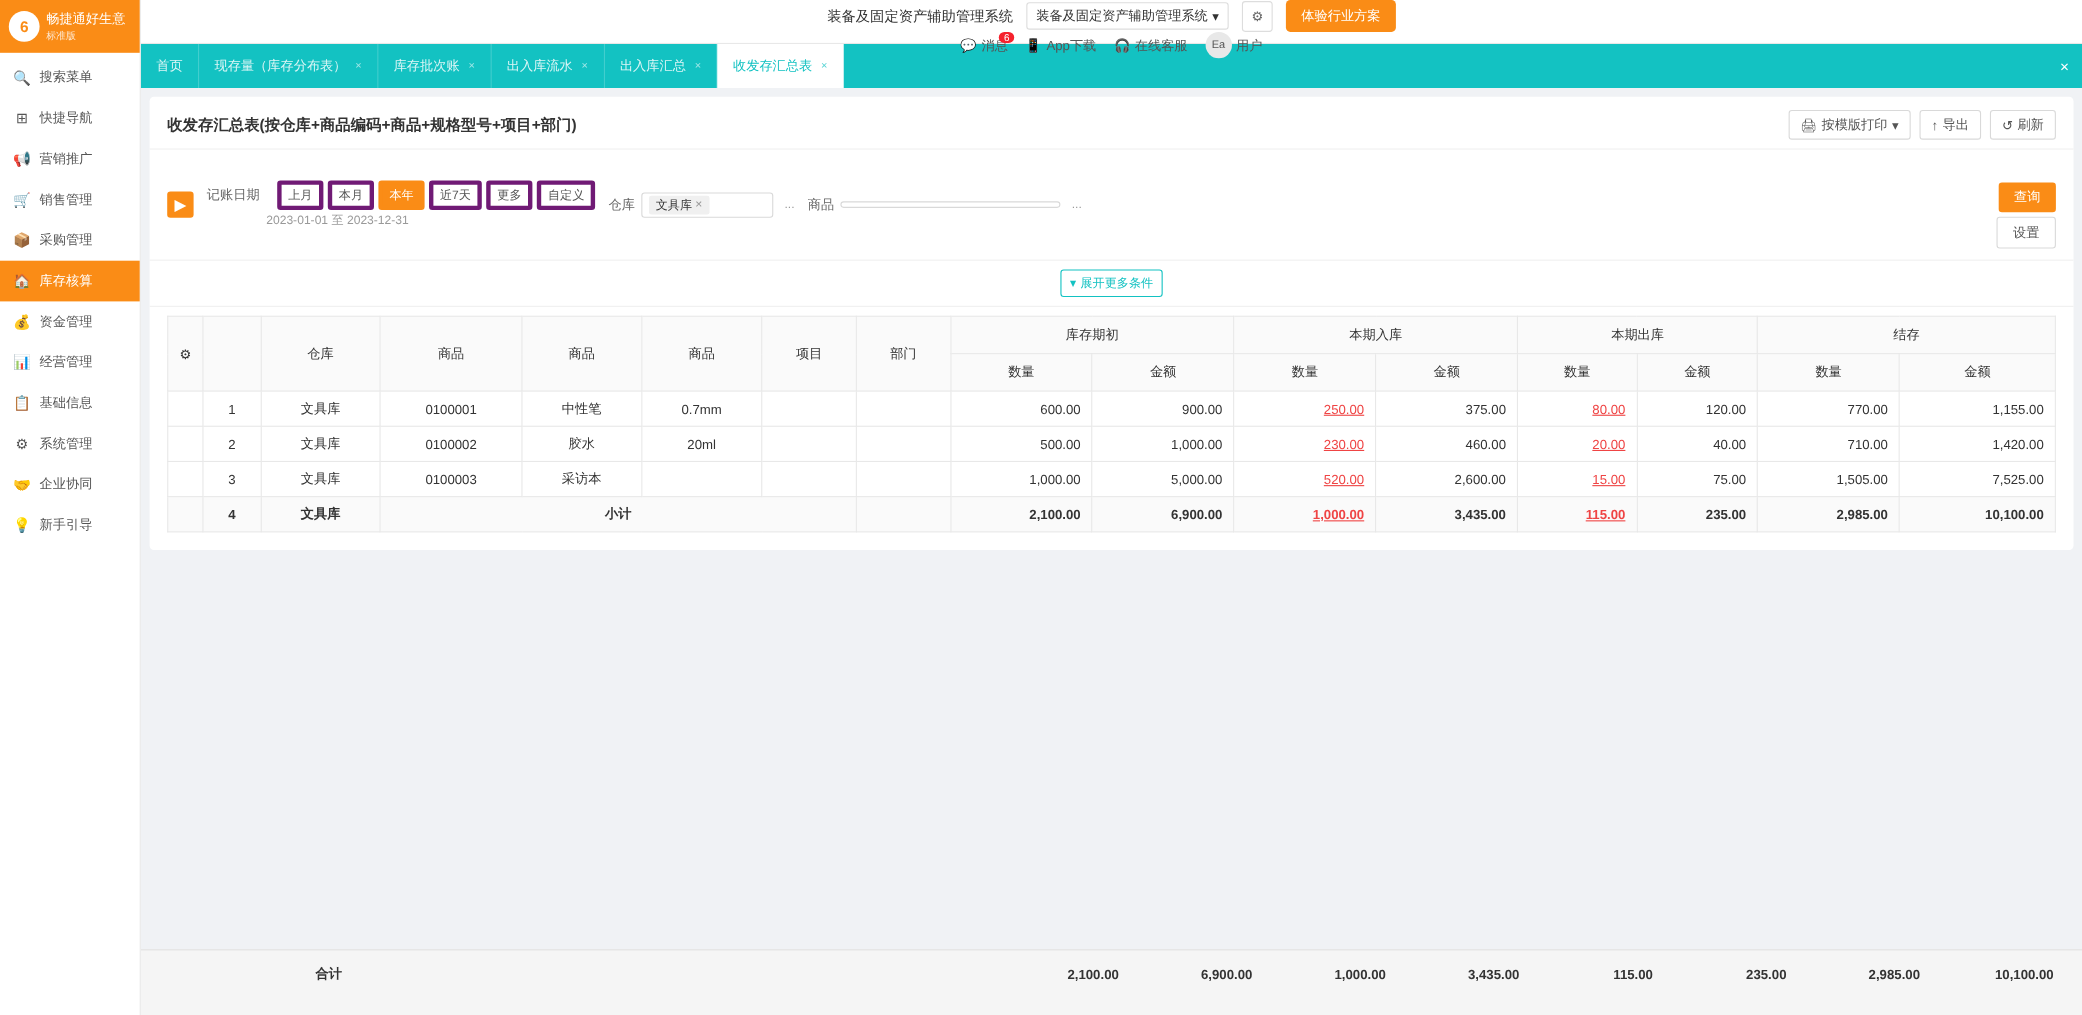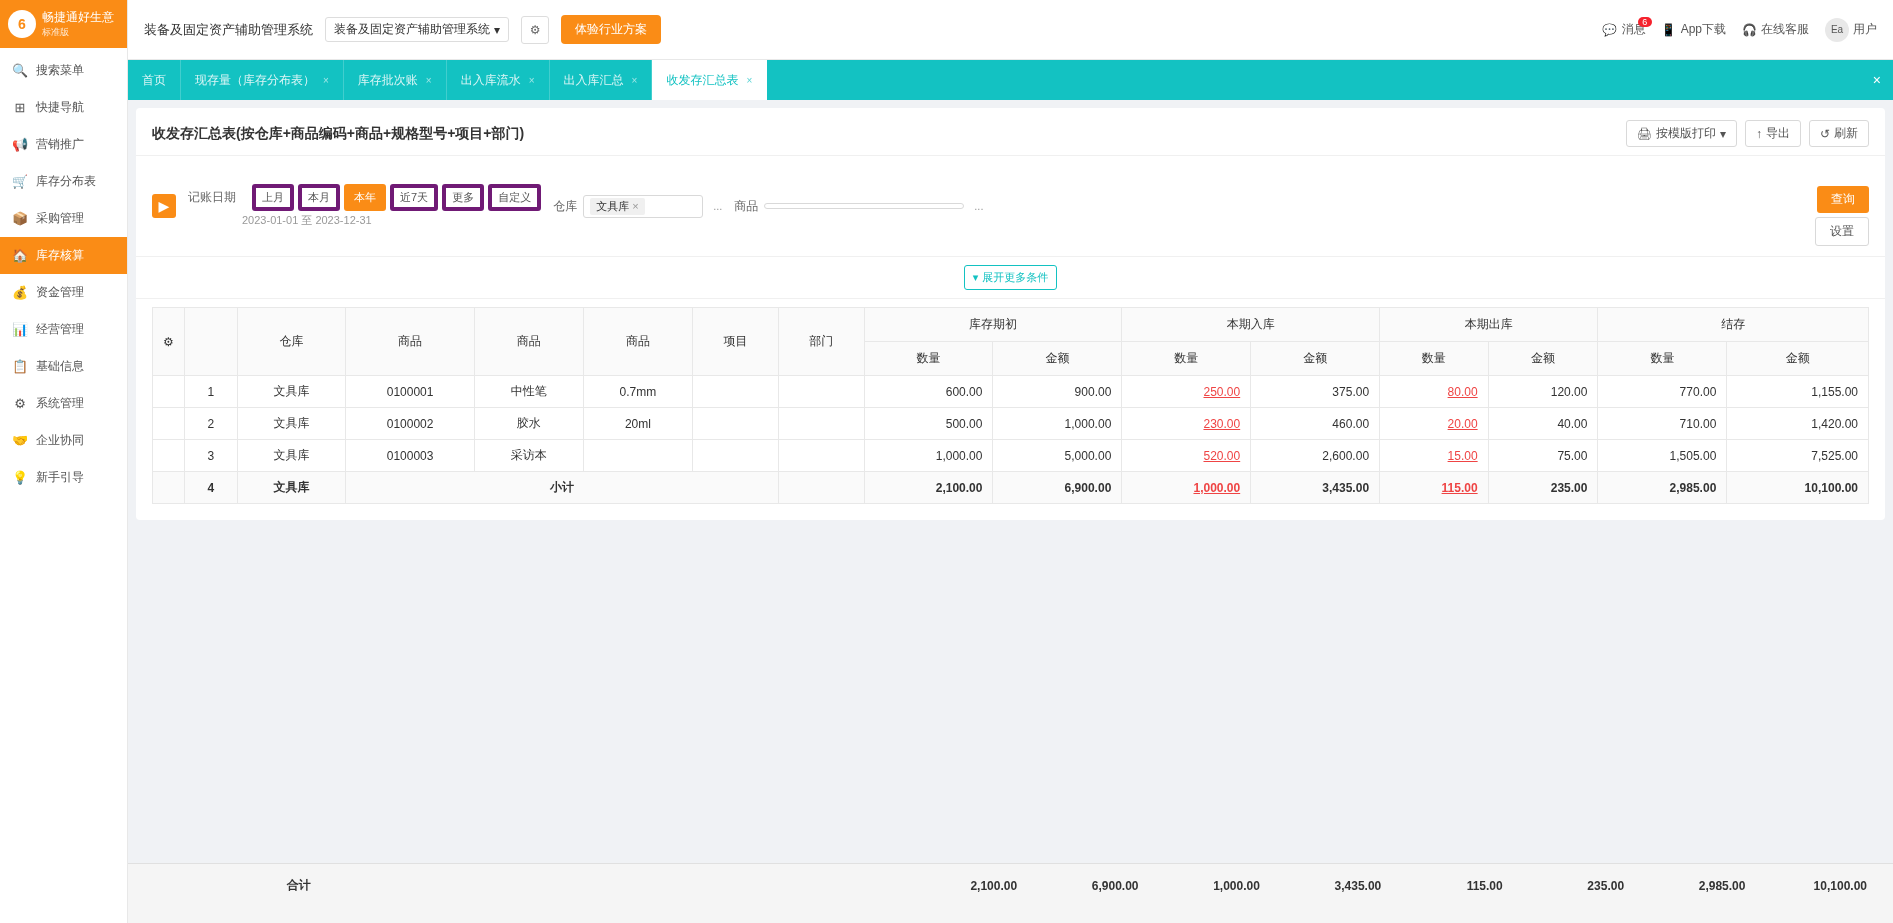--- a/index.html
+++ b/index.html
@@ -11,21 +11,21 @@
     .sidebar-logo-icon { width: 28px; height: 28px; background: #fff; border-radius: 50%; display: flex; align-items: center; justify-content: center; color: #fa8c16; font-weight: bold; font-size: 14px; }
     .sidebar-nav { flex: 1; padding: 4px 0; }
     .sidebar-item { display: flex; align-items: center; gap: 8px; padding: 10px 12px; cursor: pointer; color: #555; font-size: 12px; }
     .sidebar-item.active { background: #fa8c16; color: #fff; }
     .sidebar-item-icon { width: 16px; text-align: center; font-size: 13px; }
 
     
     .main { flex: 1; display: flex; flex-direction: column; overflow: hidden; }
 
     
-    .top-header { background: #fff; border-bottom: 1px solid #e8e8e8; height: 60px; display: flex; align-items: center; padding: 0 16px; justify-content: space-between; }
+    .top-header { background: #fff; border-bottom: 1px solid #e8e8e8; height: 40px; display: flex; align-items: center; padding: 0 16px; justify-content: space-between; flex-direction: column; }
     .top-header-left { display: flex; align-items: center; gap: 12px; }
     .system-selector { border: 1px solid #ddd; border-radius: 3px; padding: 3px 8px; font-size: 12px; cursor: pointer; display: flex; align-items: center; gap: 4px; }
     .settings-btn { width: 28px; height: 28px; border: 1px solid #ddd; border-radius: 3px; display: flex; align-items: center; justify-content: center; cursor: pointer; color: #666; }
     .trial-btn { background: #fa8c16; color: #fff; border: none; border-radius: 4px; padding: 6px 14px; font-size: 12px; cursor: pointer; }
     .top-header-right { display: flex; align-items: center; gap: 16px; font-size: 12px; color: #555; }
     .top-header-right-item { display: flex; align-items: center; gap: 4px; cursor: pointer; position: relative; }
     .badge { position: absolute; top: -4px; right: -6px; background: #f5222d; color: #fff; border-radius: 8px; font-size: 9px; padding: 0 4px; min-width: 14px; text-align: center; }
     .user-avatar { width: 24px; height: 24px; background: #e8e8e8; border-radius: 50%; display: flex; align-items: center; justify-content: center; font-size: 10px; }
 
     
@@ -97,21 +97,21 @@
       <div class="sidebar-item">
         <span class="sidebar-item-icon">⊞</span>
         <span>快捷导航</span>
       </div>
       <div class="sidebar-item">
         <span class="sidebar-item-icon">📢</span>
         <span>营销推广</span>
       </div>
       <div class="sidebar-item">
         <span class="sidebar-item-icon">🛒</span>
-        <span>库存分布表</span>
+        <span>销售管理</span>
       </div>
       <div class="sidebar-item">
         <span class="sidebar-item-icon">📦</span>
         <span>采购管理</span>
       </div>
       <div class="sidebar-item active">
         <span class="sidebar-item-icon">🏠</span>
         <span>库存核算</span>
       </div>
       <div class="sidebar-item">

